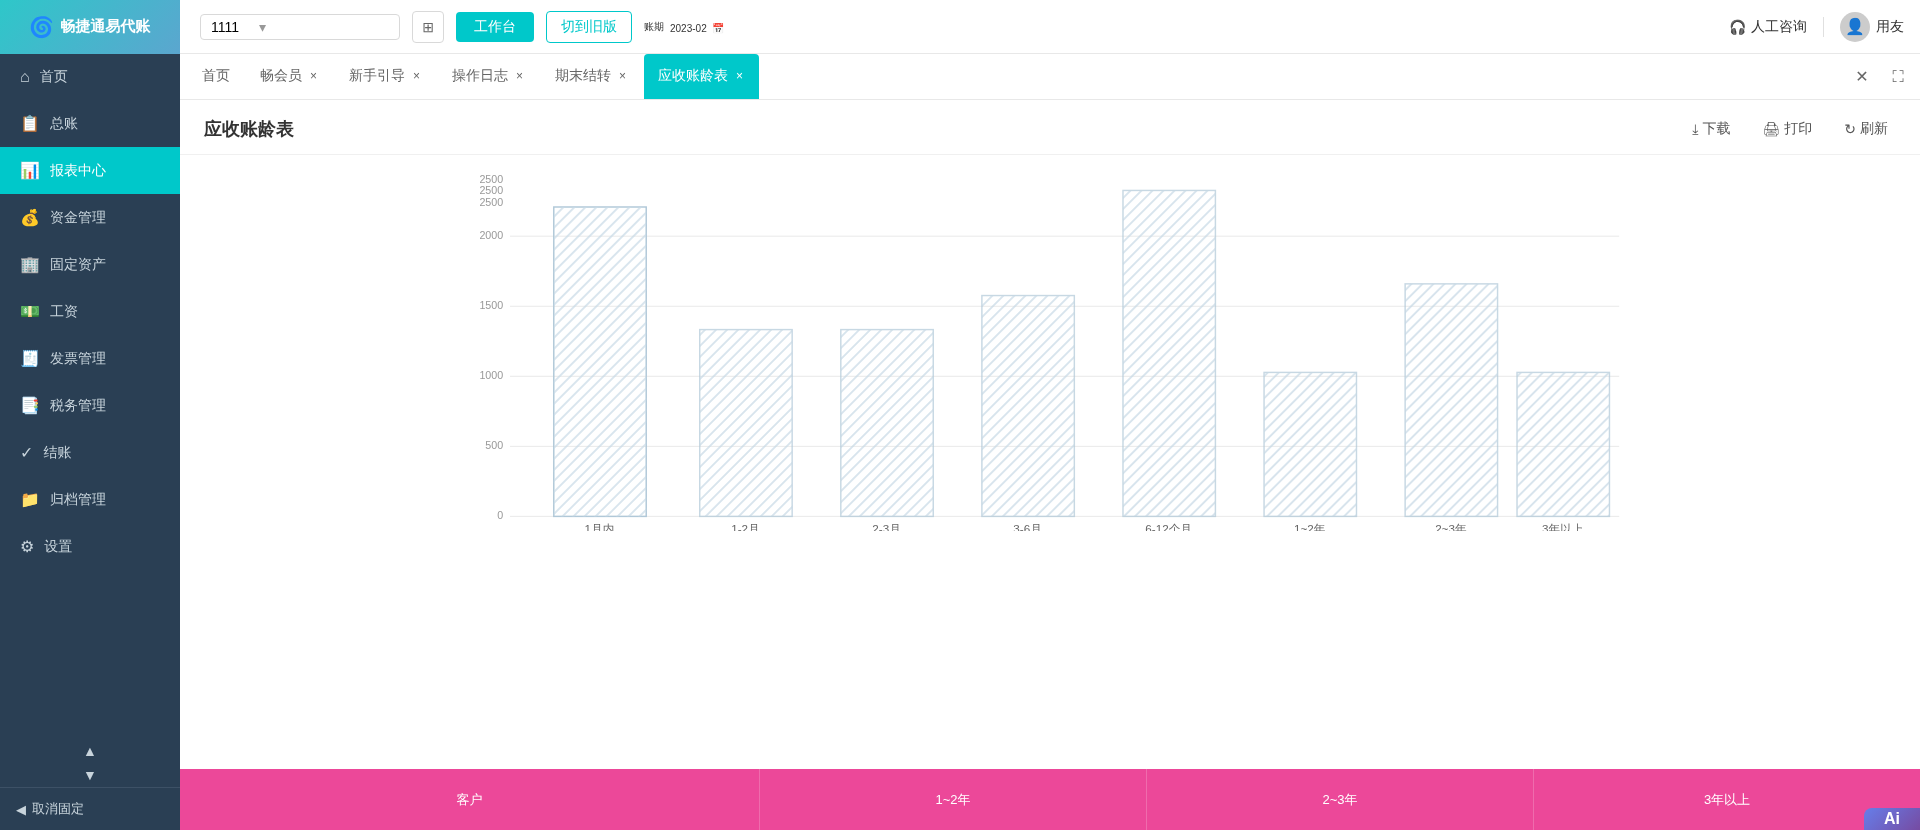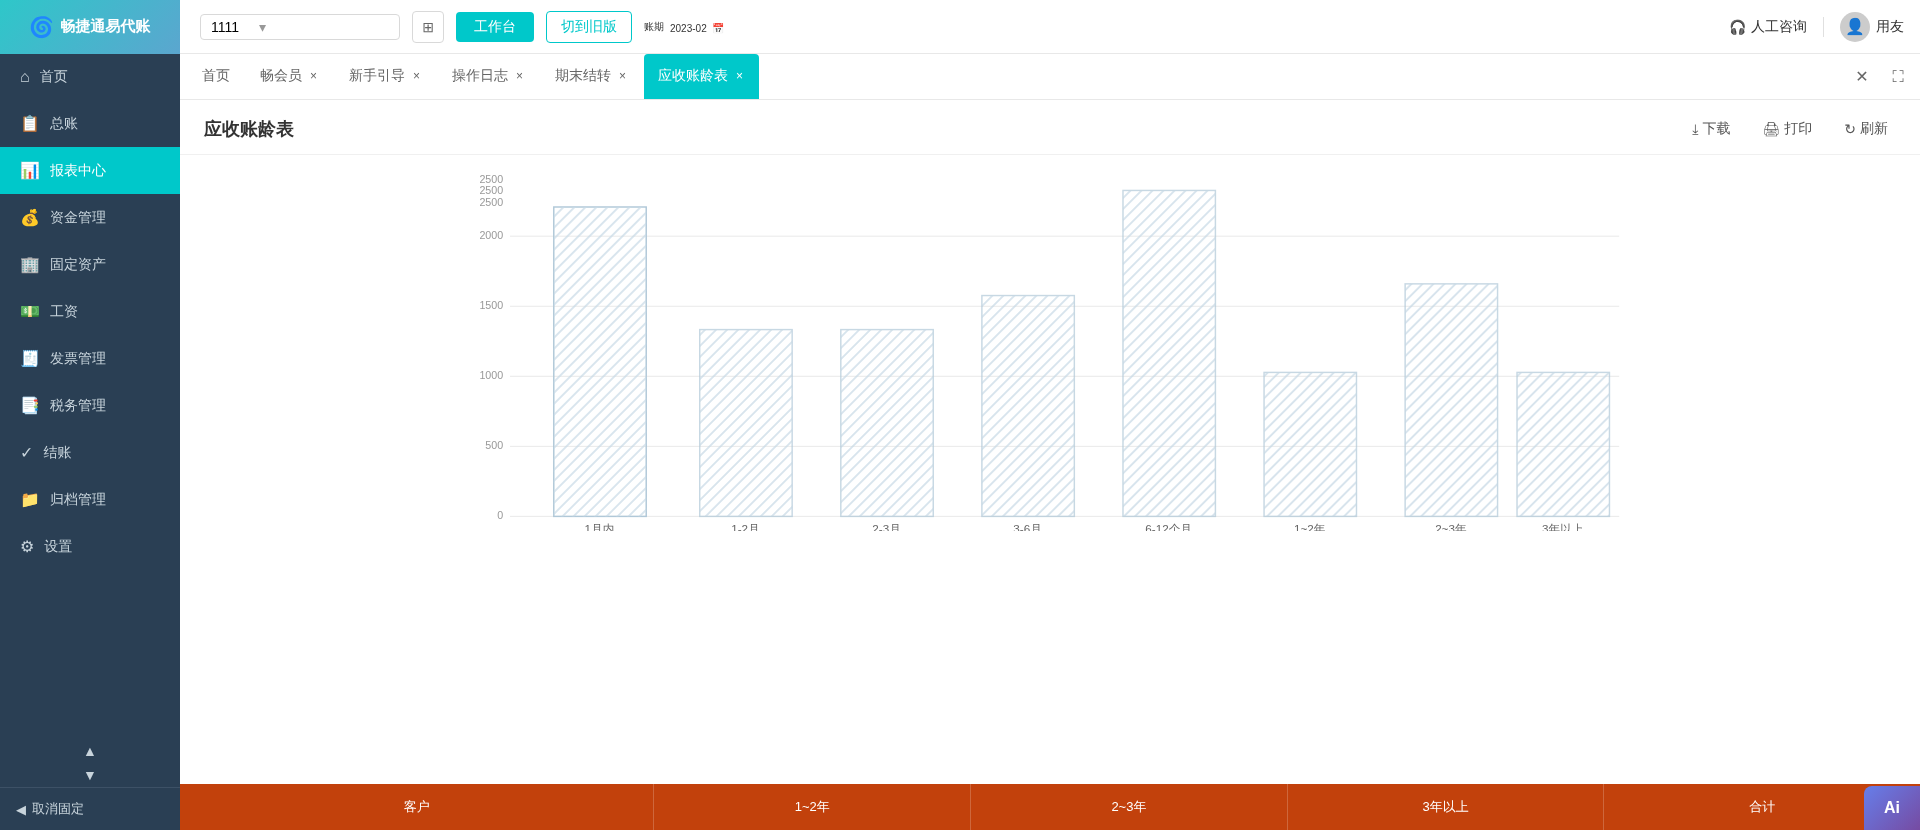--- a/index.html
+++ b/index.html
@@ -259,23 +259,23 @@
     }
 
     
     .chart-svg {
       width: 100%;
       height: 360px;
     }
 
     
     .table-header {
-      background: #c2410c;
-      display: flex;
-      height: 46px;
+      background: #ec4899;
+      display: flex;
+      height: 61px;
       flex-shrink: 0;
     }
     .th-cell {
       flex: 1;
       display: flex;
       align-items: center;
       justify-content: center;
       color: white;
       font-size: 13px;
       border-right: 1px solid rgba(255,255,255,0.2);
@@ -284,21 +284,21 @@
     .th-cell:first-child { flex: 1.5; }
     .th-cell:last-child { border-right: none; }
 
     
     .ai-badge {
       position: fixed;
       bottom: 0;
       right: 0;
       background: linear-gradient(135deg, #667eea, #764ba2);
       color: white;
-      padding: 13px 20px;
+      padding: 2px 20px;
       font-size: 16px;
       font-weight: bold;
       border-radius: 8px 0 0 0;
     }
 
     
     .divider {
       width: 1px;
       height: 20px;
       background: #e0e0e0;
@@ -513,21 +513,20 @@
               </pattern>
             </defs>
           </svg>
         </div>
 
         <div class="table-header">
           <div class="th-cell">客户</div>
           <div class="th-cell">1~2年</div>
           <div class="th-cell">2~3年</div>
           <div class="th-cell">3年以上</div>
-          <div class="th-cell">合计</div>
         </div>
 
       </div>
     </div>
   </div>
 </div>
 
 <div class="ai-badge" style="position:fixed; bottom:0; right:0;">
   <span>Ai</span>
 </div>

